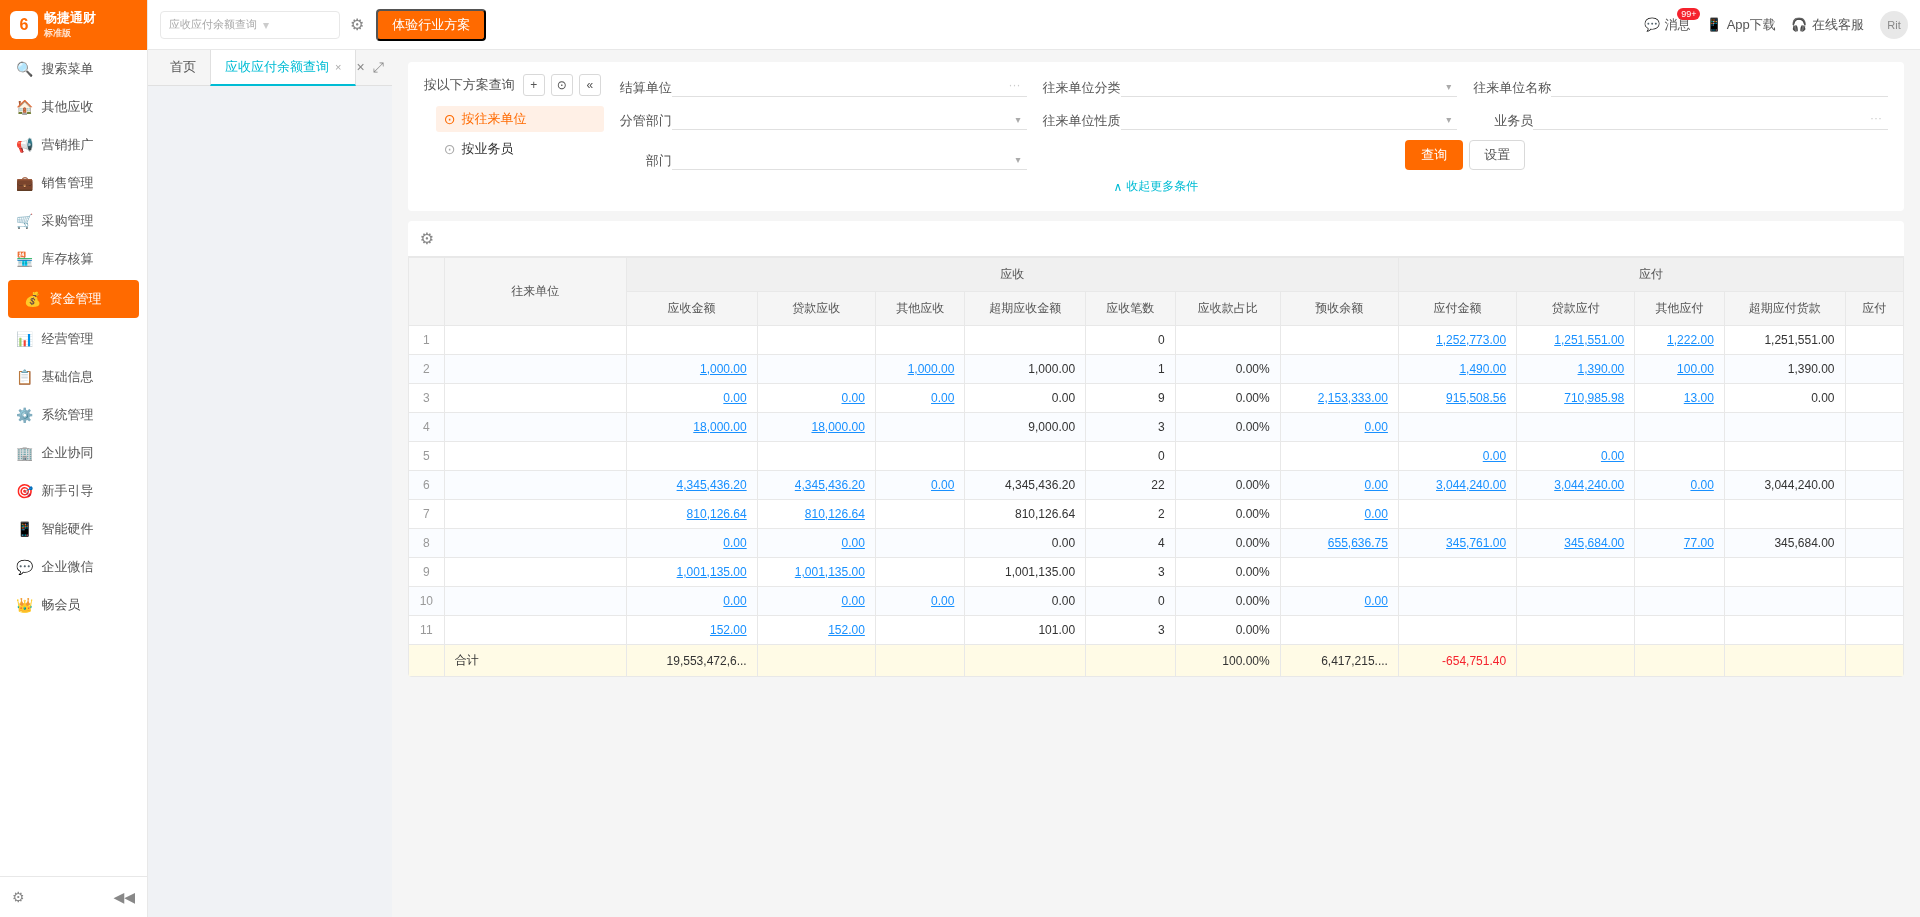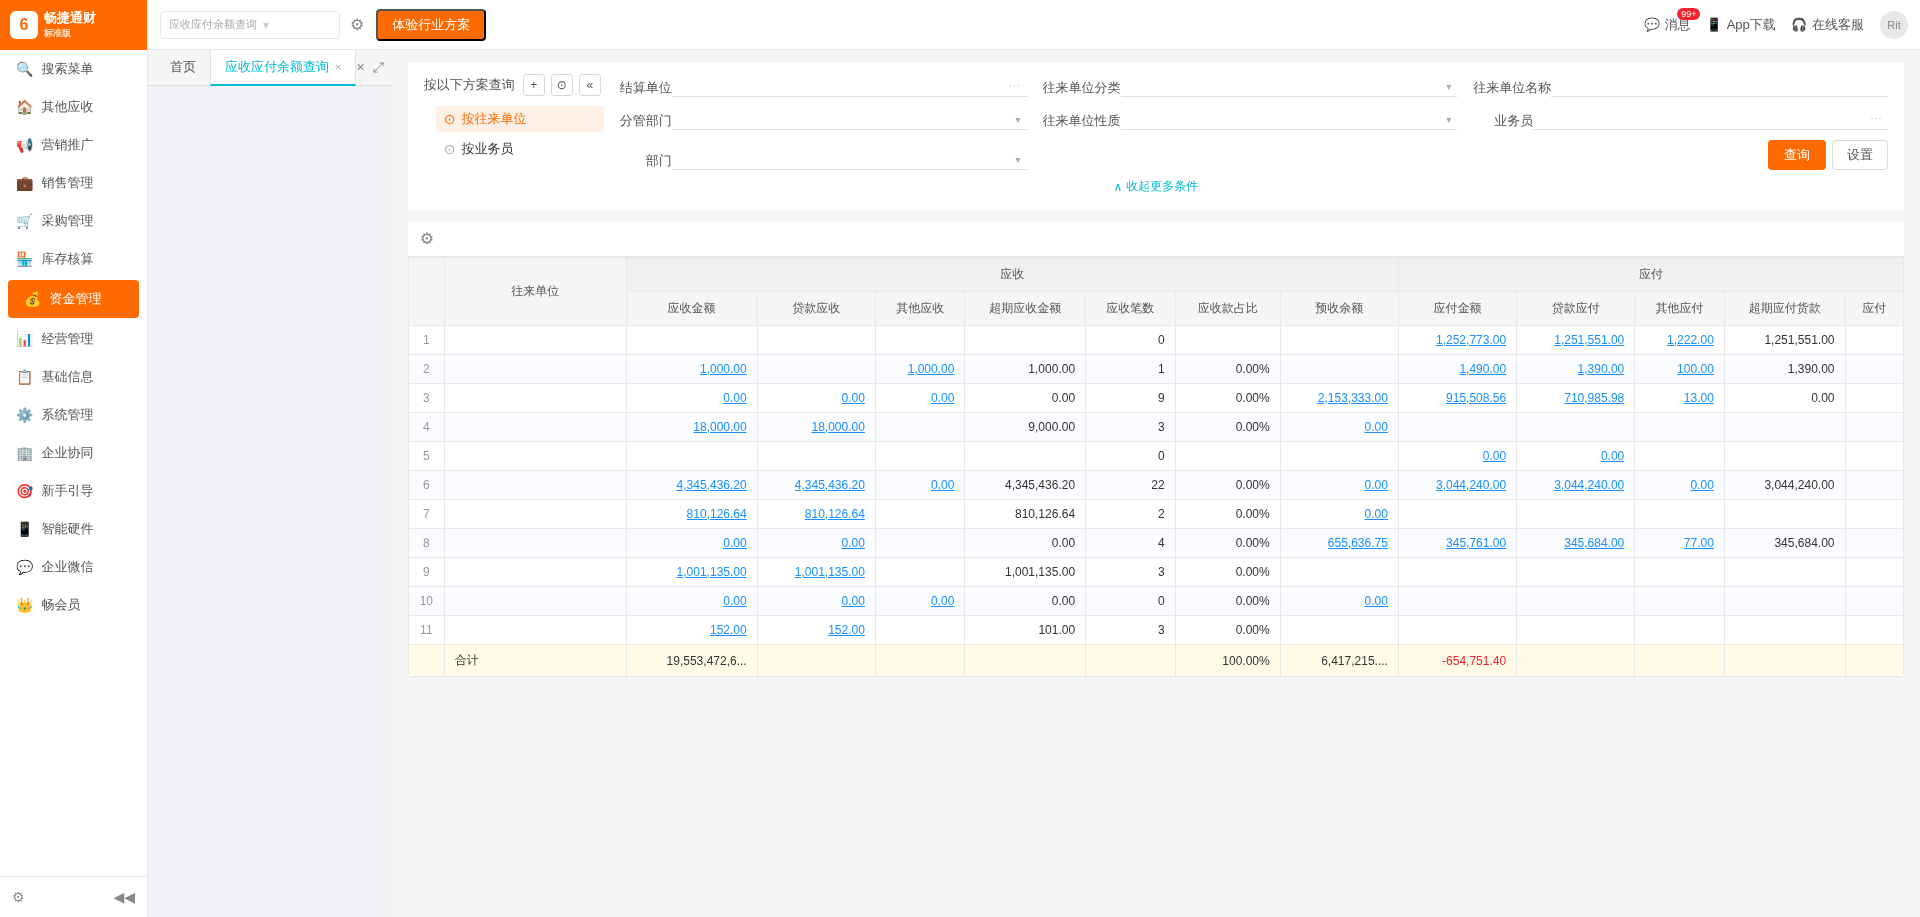--- a/index.html
+++ b/index.html
@@ -370,21 +370,21 @@
             </div>
           </div>
 
           <div class="filter-row">
             <span class="filter-field-label">部门</span>
             <div style="flex:1; display:flex; align-items:center; border-bottom:1px solid #e0e0e0; padding:4px 6px;">
               <span style="flex:1;"></span>
               <span class="filter-chevron">▾</span>
             </div>
           </div>
-          <div style="display:flex; align-items:center; grid-column: 2/4; justify-content:flex-end; gap:6px;">
+          <div style="display:flex; align-items:center; grid-column: 2/4; justify-content:center; gap:6px;">
             <button class="btn-query">查询</button>
             <button class="btn-settings">设置</button>
           </div>
         </div>
       </div>
 
       <div class="filter-collapse">
         <span>∧</span>
         <span>收起更多条件</span>
       </div>

